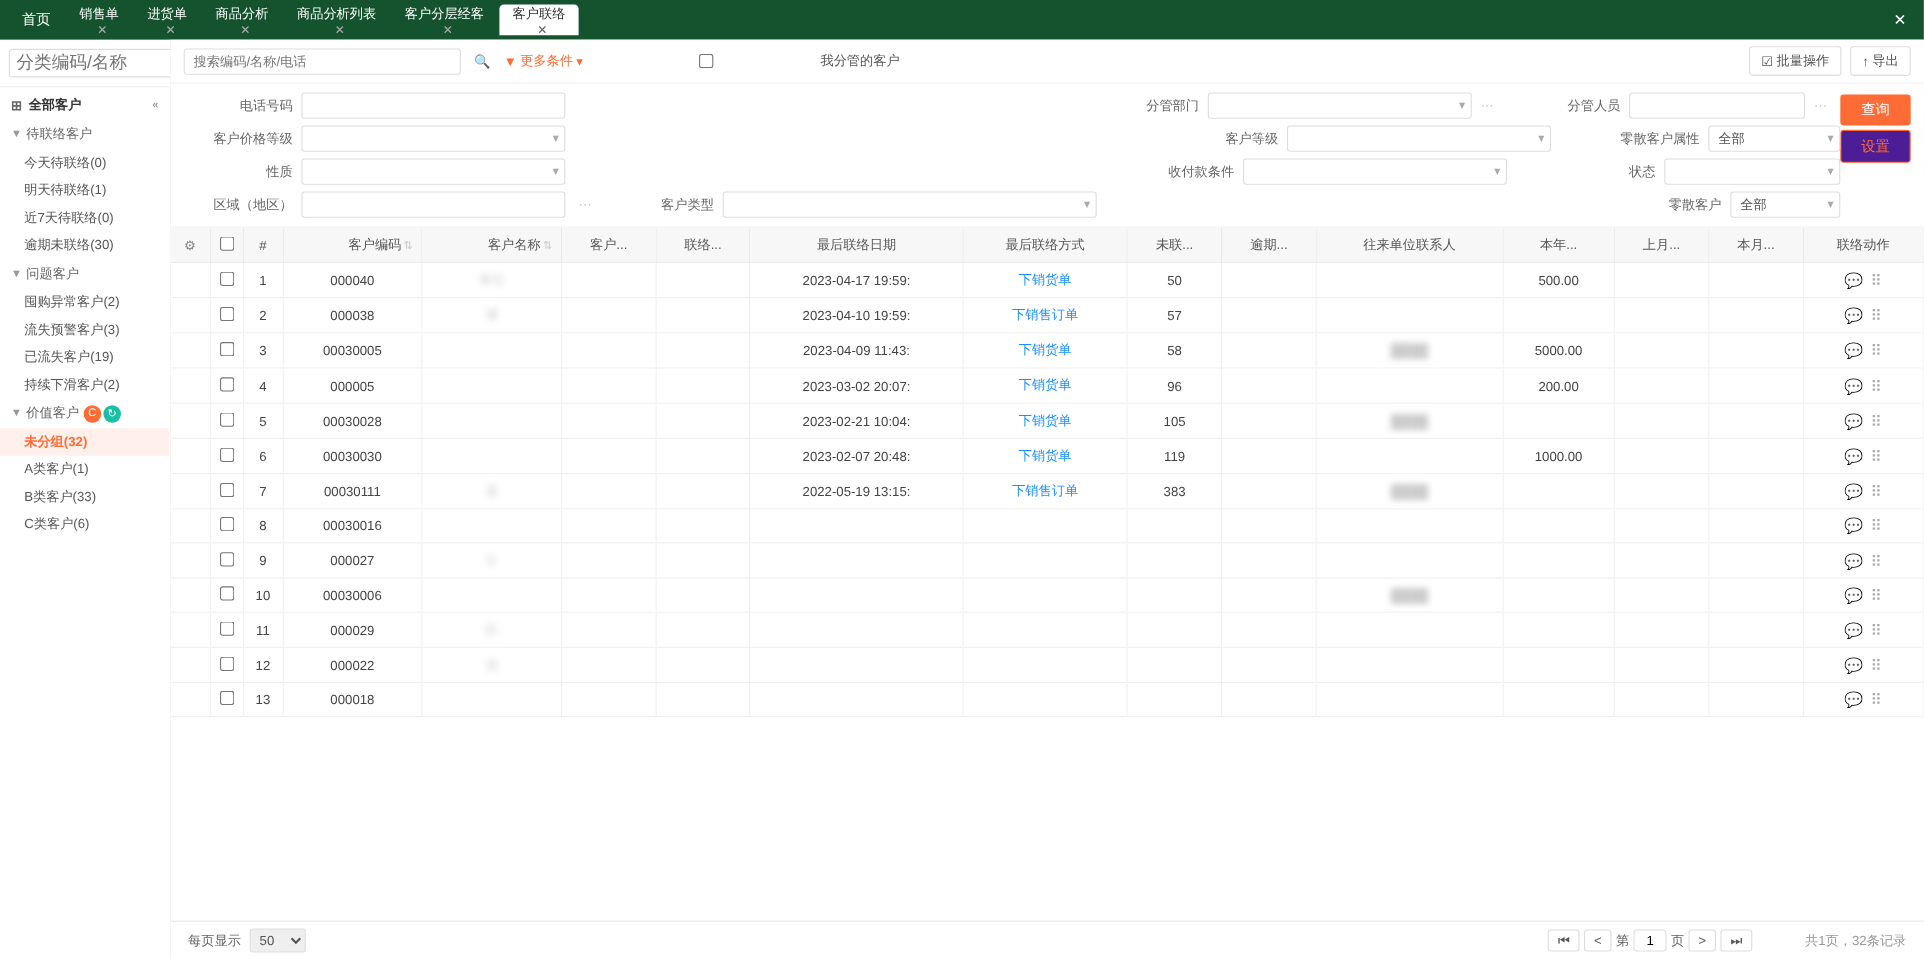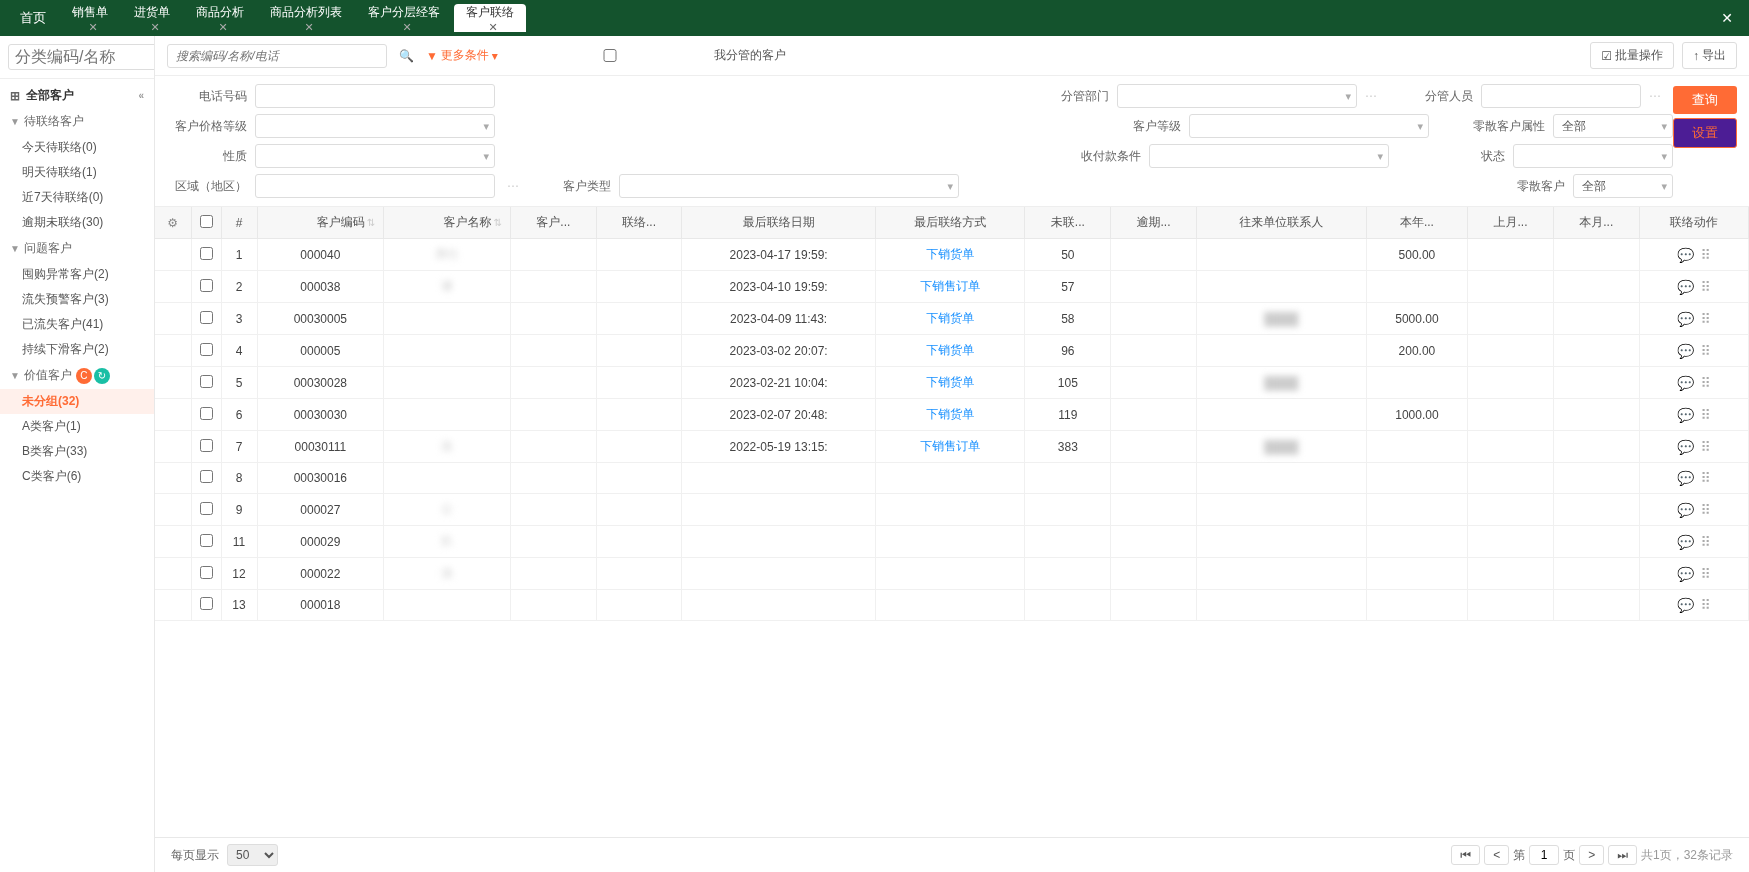--- a/index.html
+++ b/index.html
@@ -139,20 +139,21 @@
       align-items: center;
       gap: 8px;
       margin-bottom: 6px;
     }
     .filter-row:last-child { margin-bottom: 0; }
     .filter-label {
       color: #666;
       width: 80px;
       text-align: right;
       flex-shrink: 0;
+      margin-left: 19px;
     }
     .filter-input {
       border: 1px solid #ddd;
       border-radius: 3px;
       padding: 4px 8px;
       width: 200px;
       font-size: 12px;
       color: #555;
       outline: none;
       background: #fff;
@@ -274,21 +275,21 @@
     .page-nav { display: flex; align-items: center; gap: 4px; margin-left: auto; color: #555; }
     .page-btn { border: 1px solid #ddd; background: #fff; padding: 2px 8px; border-radius: 3px; cursor: pointer; color: #555; font-size: 12px; }
     .page-input {
       border: 1px solid #ddd;
       border-radius: 3px;
       padding: 2px 4px;
       width: 30px;
       text-align: center;
       font-size: 12px;
     }
-    .total-label { color: #999; font-size: 12px; }
+    .total-label { color: #999; font-size: 12px; margin-left: 44px; }
 
     .gear-col { width: 36px; }
     .cb-col { width: 30px; }
     .num-col { width: 36px; }
 
     .header-with-sort {
       display: flex;
       align-items: center;
       justify-content: flex-end;
       gap: 2px;
@@ -357,39 +358,39 @@
     <div class="sidebar-item">明天待联络(1)</div>
     <div class="sidebar-item">近7天待联络(0)</div>
     <div class="sidebar-item">逾期未联络(30)</div>
 
     <div class="sidebar-section-title">
       <span class="arrow">▼</span>
       <span>问题客户</span>
     </div>
     <div class="sidebar-item">囤购异常客户(2)</div>
     <div class="sidebar-item">流失预警客户(3)</div>
-    <div class="sidebar-item">已流失客户(41)</div>
+    <div class="sidebar-item">已流失客户(19)</div>
     <div class="sidebar-item">持续下滑客户(2)</div>
 
     <div class="sidebar-section-title">
       <span class="arrow">▼</span>
       <span>价值客户</span>
       <span style="margin-left:4px; background:#ff6b35; color:#fff; border-radius:50%; width:16px; height:16px; display:inline-flex; align-items:center; justify-content:center; font-size:10px;">C</span>
       <span style="margin-left:2px; background:#1abfa5; color:#fff; border-radius:50%; width:16px; height:16px; display:inline-flex; align-items:center; justify-content:center; font-size:10px;">↻</span>
     </div>
     <div class="sidebar-item active">未分组(32)</div>
     <div class="sidebar-item">A类客户(1)</div>
     <div class="sidebar-item">B类客户(33)</div>
     <div class="sidebar-item">C类客户(6)</div>
   </div>
 
   <div class="content-area">
 
     <div class="search-bar">
-      <input type="text" style="border: 1px solid rgb(221, 221, 221); border-radius: 3px; padding: 4px 8px; width: 220px; font-size: 12px; outline: none; font-style: italic;" placeholder="搜索编码/名称/电话">
+      <input type="text" style="border: 1px solid rgb(221, 221, 221); border-radius: 3px; padding: 4px 8px; width: 252px; font-size: 12px; outline: none;" placeholder="搜索编码/名称/电话">
       <span class="search-btn">🔍</span>
       <span class="filter-btn">
         <span>▼</span>
         <span>更多条件</span>
         <span>▾</span>
       </span>
       <label class="checkbox-label">
         <input type="checkbox" style="">
         <span>我分管的客户</span>
       </label>
@@ -720,20 +721,43 @@
       <td>
       <div class="action-icons">
         <span class="action-icon" title="联络">💬</span>
         <span class="action-icon" title="更多">⠿</span>
       </div>
               </td>
     </tr>
             <tr>
       <td></td>
       <td><input type="checkbox" style=""></td>
+      <td>10</td>
+      <td>00030006</td>
+      <td></td>
+      <td></td>
+      <td></td>
+      <td></td>
+      <td></td>
+      <td></td>
+      <td></td>
+      <td><span class="blurred">████</span></td>
+      <td></td>
+      <td></td>
+      <td></td>
+      <td>
+      <div class="action-icons">
+        <span class="action-icon" title="联络">💬</span>
+        <span class="action-icon" title="更多">⠿</span>
+      </div>
+              </td>
+    </tr>
+            <tr>
+      <td></td>
+      <td><input type="checkbox" style=""></td>
       <td>11</td>
       <td>000029</td>
       <td><span class="blurred">扒</span></td>
       <td></td>
       <td></td>
       <td></td>
       <td></td>
       <td></td>
       <td></td>
       <td></td>

